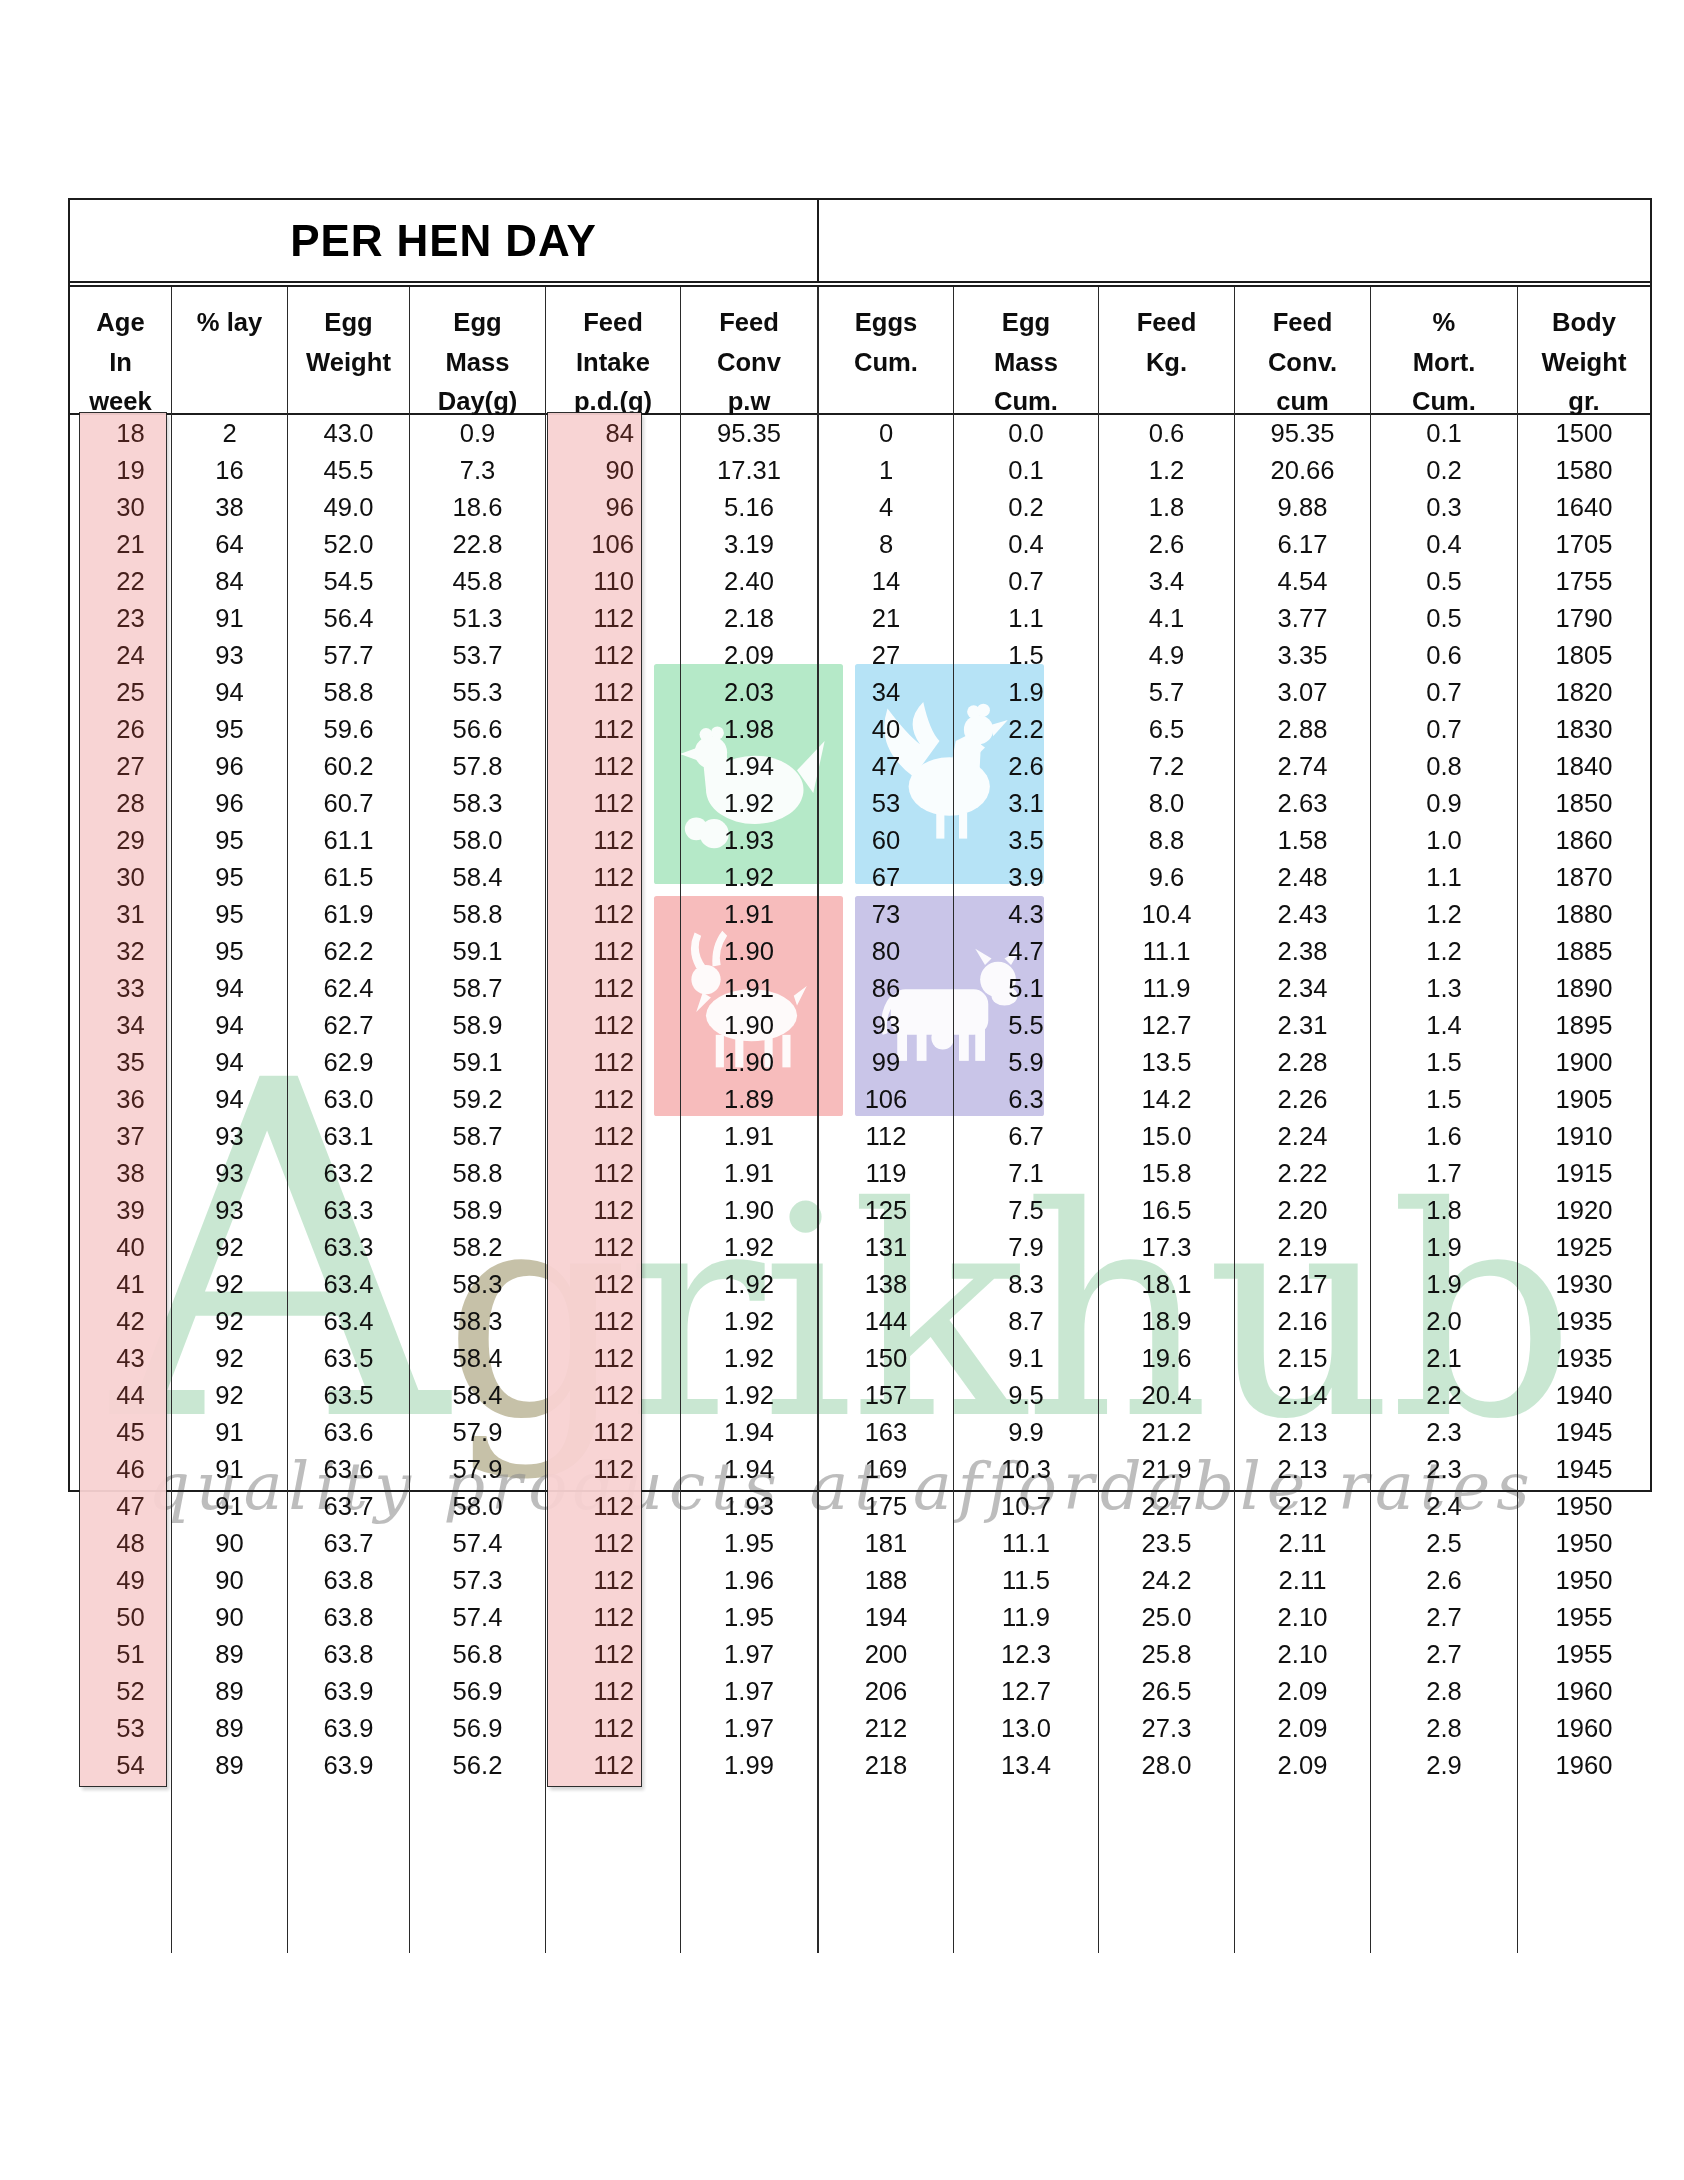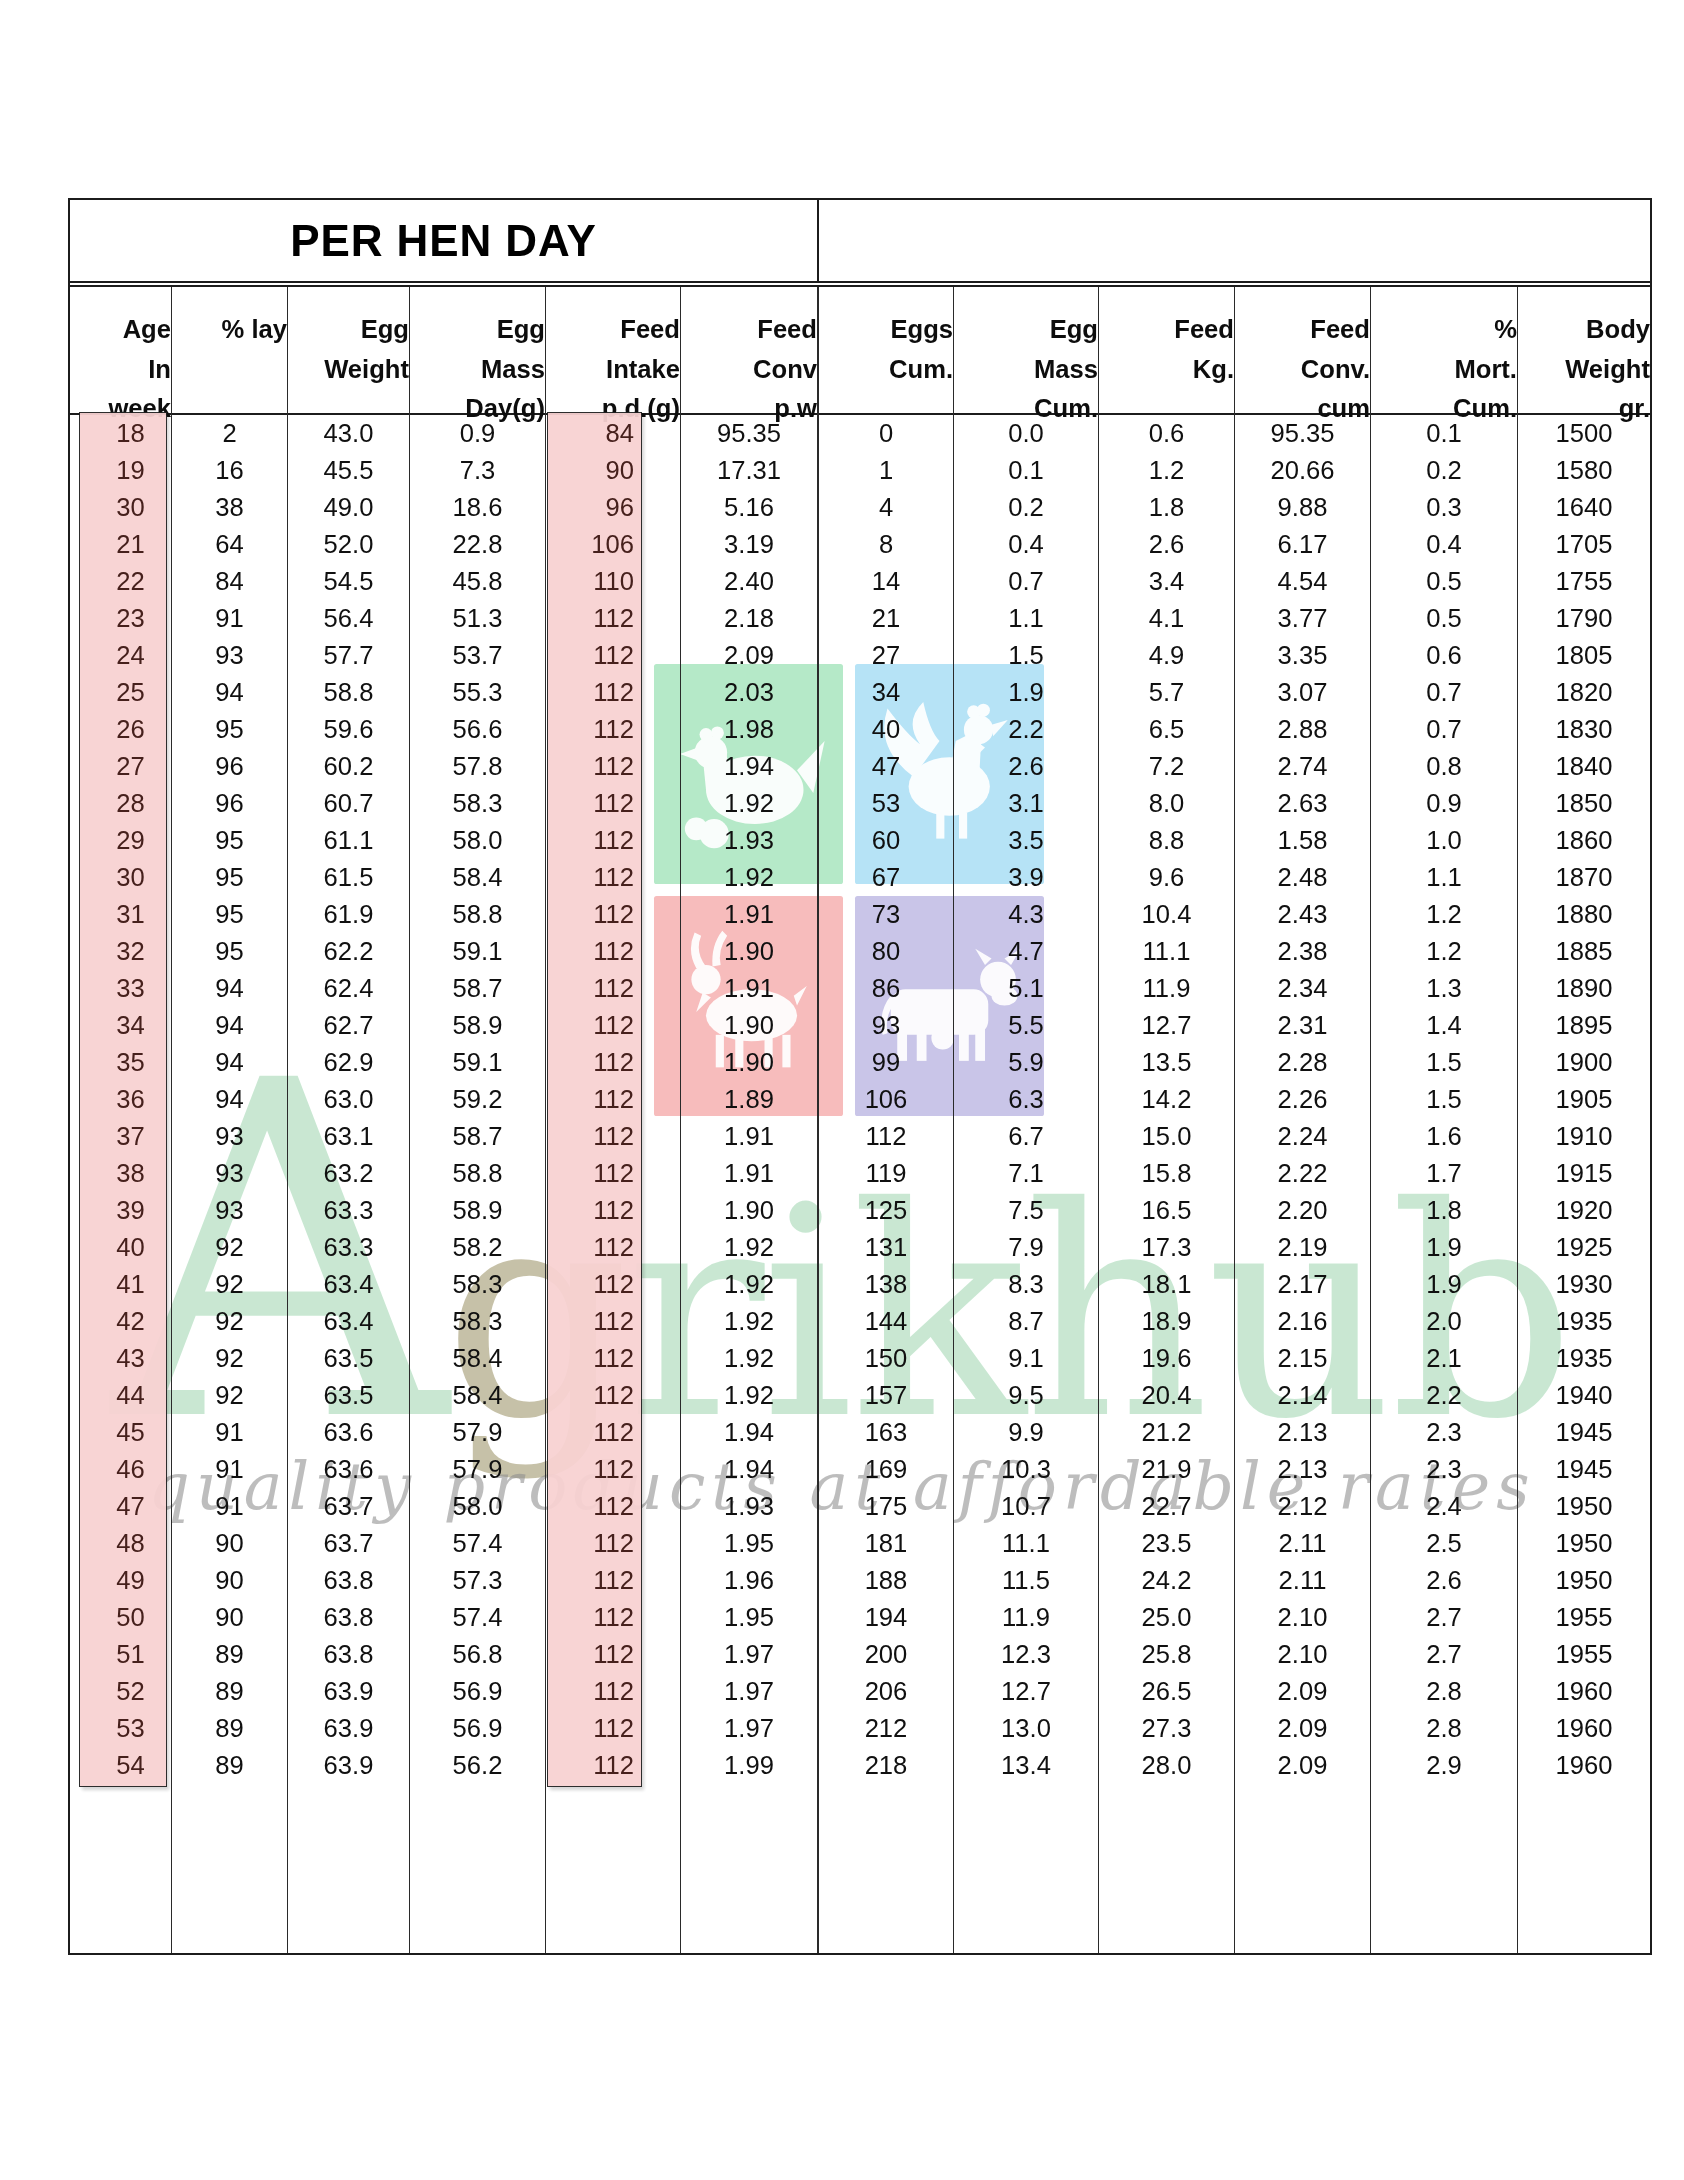--- a/index.html
+++ b/index.html
@@ -21,32 +21,32 @@
              font-size:290px; line-height:1; letter-spacing:-3.4px;
              color:var(--brand-green); opacity:.48; }
   .wm-word .bigA { font-size:1.6em; }
   .wm-word .oliveG { color:var(--brand-olive); }
   .wm-tagline { position:absolute; left:842px; top:1486px; transform:translate(-50%,-50%);
                 white-space:nowrap; font-family:"DejaVu Serif","Liberation Serif",serif;
                 font-style:italic; font-size:65px; letter-spacing:6px;
                 color:#8f8f8f; opacity:.58; }
 
   
-  .tbl { position:absolute; left:68px; top:198px; width:1584px; height:1757px;
+  .tbl { position:absolute; left:68px; top:198px; width:1584px; height:1294px;
          border:2.6px solid #1c1c1c; box-sizing:border-box; z-index:1; }
   .title-row { display:grid; grid-template-columns:749px 1fr; height:87px;
                border-bottom:6px double #1c1c1c; box-sizing:border-box; }
   .title { display:flex; align-items:center; justify-content:center;
            font-weight:bold; font-size:44px; letter-spacing:0.9px; color:#000; }
   .title.left { border-right:2.6px solid #1c1c1c; box-sizing:border-box; }
 
   .head-row { display:grid; grid-template-columns:var(--cols); height:128px;
               border-bottom:2.6px solid #1c1c1c; box-sizing:border-box; }
-  .hcell { border-right:1.7px solid #2a2a2a; box-sizing:border-box; text-align:right;
-           font-weight:bold; font-size:25.6px; line-height:1.55; padding-top:23px;
+  .hcell { border-right:1.7px solid #2a2a2a; box-sizing:border-box; text-align:center;
+           font-weight:bold; font-size:25.6px; line-height:1.55; padding-top:16px;
            white-space:pre-line; color:#0d0d0d; }
   .hcell.c5 { border-right-width:2.6px; }
   .hcell.c11 { border-right:none; }
 
   .tbl-body { position:relative; display:flex; flex-direction:column; height:1538px; }
   .hl-block { position:absolute; z-index:0; background:var(--pink); opacity:.94;
               border:1.7px solid #202020; box-sizing:border-box;
               box-shadow:2.6px 4.3px 3.4px rgba(0,0,0,.18); }
   .hl-age  { left:8.5px;  top:-3.4px; width:88px; height:1375px; }
   .hl-feed { left:477px; top:-3.4px; width:95px; height:1375px; }

